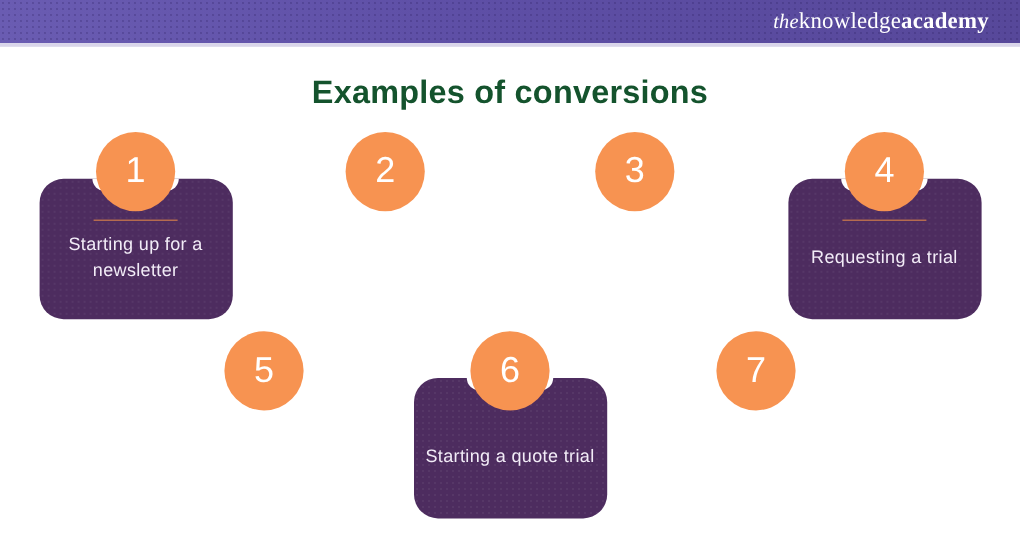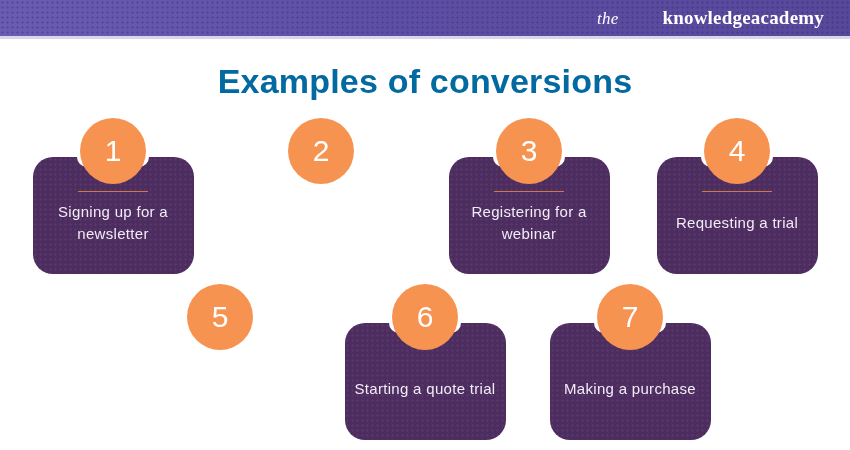--- a/index.html
+++ b/index.html
@@ -31,30 +31,30 @@
   }
   .logo {
     position: relative;
     color: #ffffff;
     font-family: "Liberation Serif", serif;
     font-size: 19px;
     letter-spacing: 0.2px;
     white-space: nowrap;
   }
   .logo .the { font-style: italic; font-size: 17px; }
-  .logo .knowledge { font-weight: 700; margin-left: 44px; }
+  .logo .knowledge { font-weight: 400; }
   .logo .academy { font-weight: 700; text-align: right; }
 
   
   .title {
     margin-top: 23px;
     text-align: center;
-    font-size: 34px;
+    font-size: 27px;
     font-weight: bold;
-    color: #0369a1;
+    color: #14532d;
     letter-spacing: 0.2px;
   }
 
   
   .row { display: flex; justify-content: center; }
   .row-1 { margin-top: 17px; gap: 47px; }
   .row-2 { margin-top: 10px; gap: 44px; }
 
   .card-wrap { position: relative; width: 161px; height: 156px; }
 
@@ -126,42 +126,37 @@
 
 <div class="row row-1">
 
   <div class="card-wrap">
     <div class="notch"></div>
     <div class="circle">
         <span>1</span>
       </div>
     <div class="card">
       <div class="divider"></div>
-      <div class="card-label">Signing up for a
+      <div class="card-label">Starting up for a
 newsletter</div>
     </div>
   </div>
 
   <div class="card-wrap">
     <div class="notch"></div>
     <div class="circle">
         <span>2</span>
       </div>
   </div>
 
   <div class="card-wrap">
     <div class="notch"></div>
     <div class="circle">
         <span>3</span>
       </div>
-    <div class="card">
-      <div class="divider"></div>
-      <div class="card-label">Registering for a
-webinar</div>
-    </div>
   </div>
 
   <div class="card-wrap">
     <div class="notch"></div>
     <div class="circle">
         <span>4</span>
       </div>
     <div class="card">
       <div class="divider"></div>
       <div class="card-label">Requesting a trial</div>
@@ -187,18 +182,15 @@
     <div class="card">
       <div class="card-label">Starting a quote trial</div>
     </div>
   </div>
 
   <div class="card-wrap">
     <div class="notch"></div>
     <div class="circle">
         <span>7</span>
       </div>
-    <div class="card">
-      <div class="card-label">Making a purchase</div>
-    </div>
   </div>
 
 </div>
 
 </body></html>

